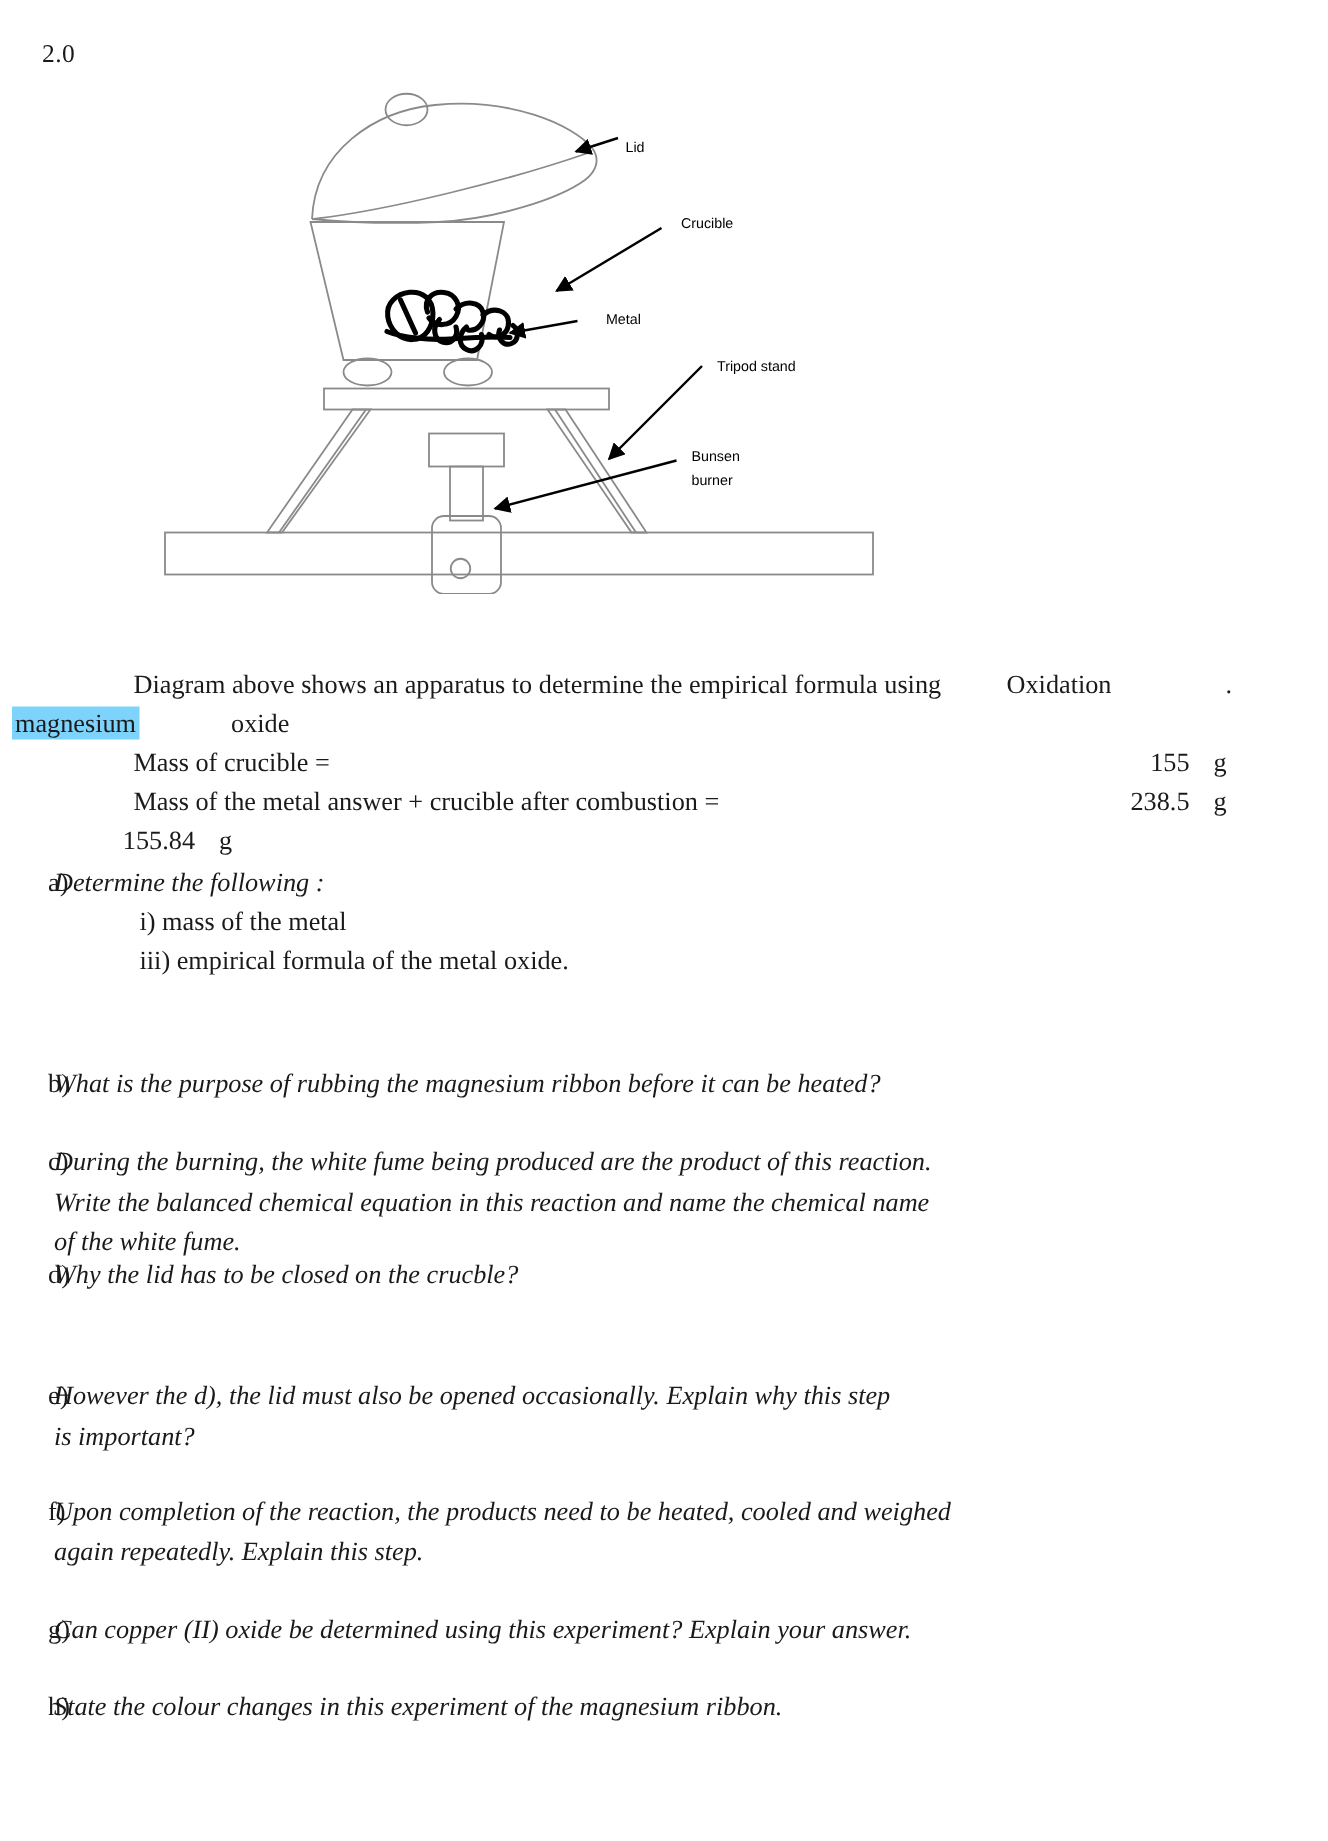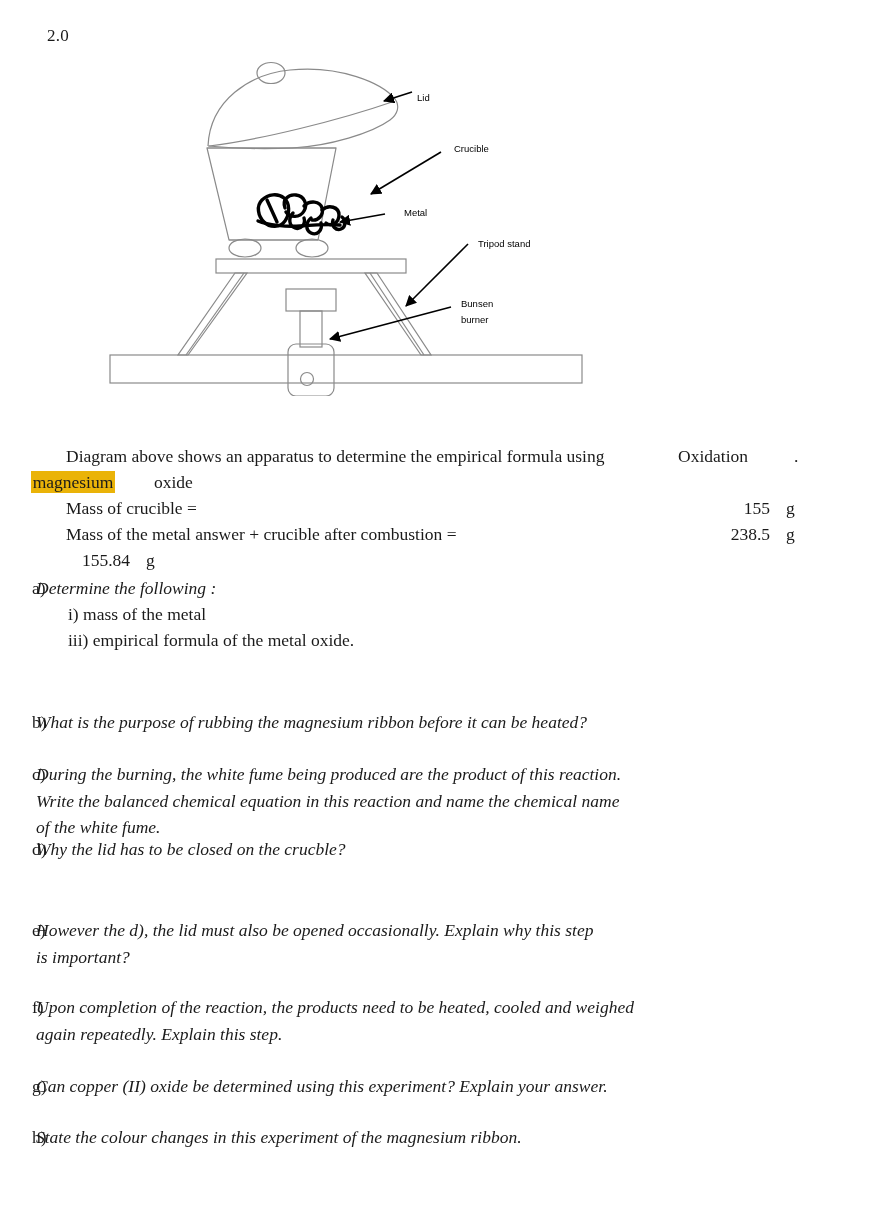--- a/index.html
+++ b/index.html
@@ -13,21 +13,21 @@
     height: 1227px;
     position: relative;
     font-family: "Liberation Serif", "DejaVu Serif", serif;
     color: #1a1a1a;
     overflow: hidden;
   }
 
   
   #q-number {
     position: absolute;
-    left: 47px;
+    left: 28px;
     top: 26px;
     font-size: 17px;
     font-family: "Liberation Serif", serif;
     letter-spacing: 0.3px;
   }
 
   
   #diagram-wrap {
     position: absolute;
     left: 0;
@@ -49,35 +49,36 @@
     align-items: baseline;
     height: 26px;
     font-size: 17.5px;
     line-height: 26px;
   }
   .intro-left {
     padding-left: 66px;
     width: 640px;
     box-sizing: border-box;
     white-space: nowrap;
+    margin-left: 23px;
   }
   .intro-val {
     width: 130px;
     text-align: right;
     white-space: nowrap;
   }
   .intro-unit {
     padding-left: 16px;
     white-space: nowrap;
   }
   .hl {
-    background: #eab308;
+    background: #7dd3fc;
     padding: 1px 2px;
   }
-  .val-left { text-align: center; padding-left: 8px; }
+  .val-left { text-align: left; padding-left: 8px; }
 
   
   #list-a {
     position: absolute;
     left: 0;
     top: 575px;
     width: 885px;
     font-size: 17.5px;
   }
   .qrow {
@@ -88,20 +89,21 @@
     width: 36px;
     text-align: left;
     padding-left: 32px;
     box-sizing: border-box;
     flex: 0 0 auto;
   }
   .qtext { flex: 1 1 auto; padding-right: 120px; font-style: italic; }
   .sub-item {
     padding-left: 68px;
     line-height: 26px;
+    margin-left: 25px;
   }
 
   
   .question {
     position: absolute;
     left: 0;
     width: 885px;
     font-size: 17.5px;
     display: flex;
     line-height: 26.5px;

